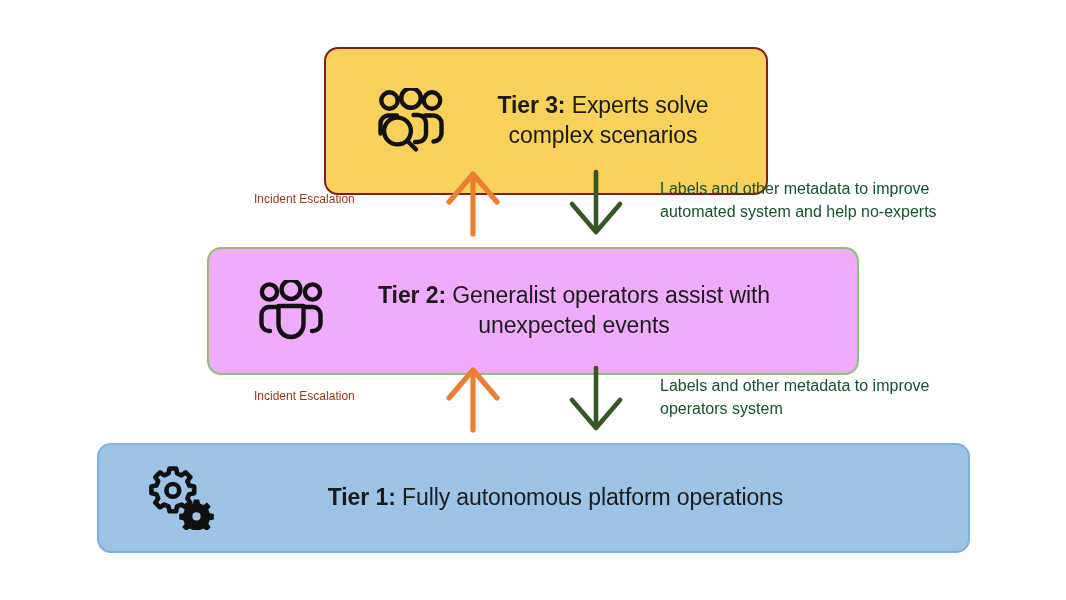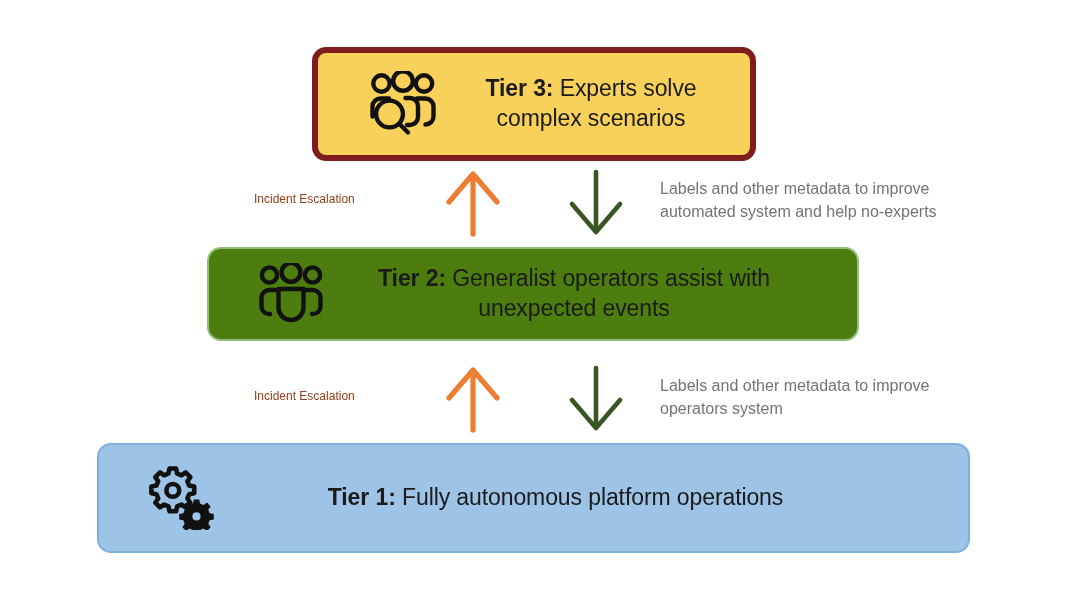--- a/index.html
+++ b/index.html
@@ -41,37 +41,37 @@
     color: #1b1b1b;
     line-height: 1.30;
     letter-spacing: -0.1px;
   }
   .tier-text .tier-label {
     font-weight: bold;
   }
 
   
   #tier3-box {
-    left: 312px;
+    left: 324px;
     top: 47px;
     width: 444px;
-    height: 114px;
+    height: 148px;
     background: #F7D159;
-    border: 6px solid #7f1d1d;
+    border: 2px solid #7f1d1d;
   }
   #tier3-box .tier-icon { width: 118px; padding-left: 26px; }
   #tier3-box .tier-text { font-size: 23px; padding-right: 30px; }
 
   
   #tier2-box {
     left: 207px;
     top: 247px;
     width: 652px;
-    height: 94px;
-    background: #4d7c0f;
+    height: 128px;
+    background: #f0abfc;
     border: 2px solid #93BE77;
   }
   #tier2-box .tier-icon { width: 112px; padding-left: 26px; }
   #tier2-box .tier-text { font-size: 23px; padding-right: 56px; }
 
   
   #tier1-box {
     left: 97px;
     top: 443px;
     width: 873px;
@@ -89,21 +89,21 @@
     width: 1066px;
   }
   .escalation-label {
     position: absolute;
     color: #943C16;
     font-size: 12px;
     white-space: nowrap;
   }
   .metadata-label {
     position: absolute;
-    color: #737373;
+    color: #14532d;
     font-size: 16px;
     line-height: 1.42;
     white-space: nowrap;
   }
   .arrow-up, .arrow-down {
     position: absolute;
   }
 
   
   #connector-top { top: 166px; height: 82px; }

